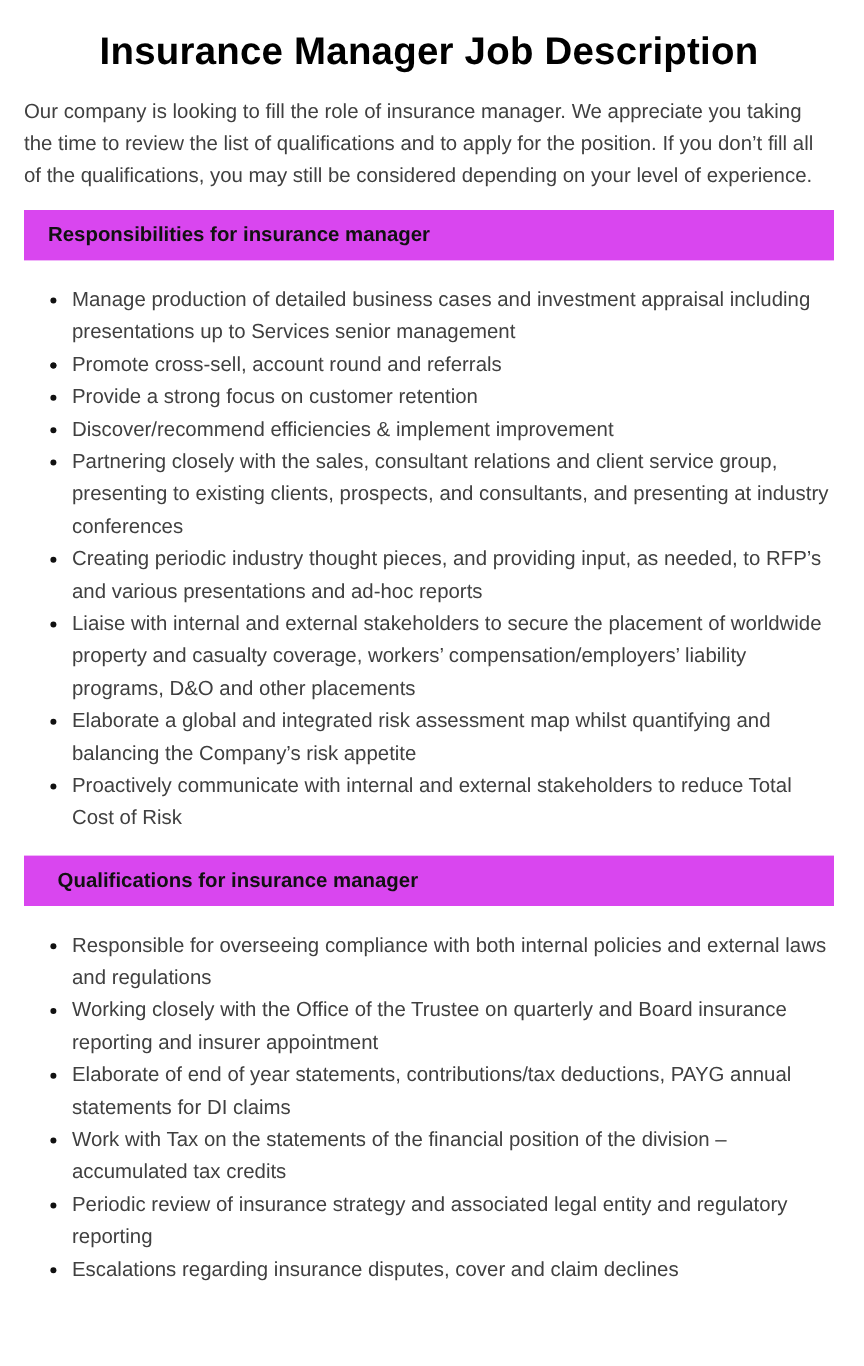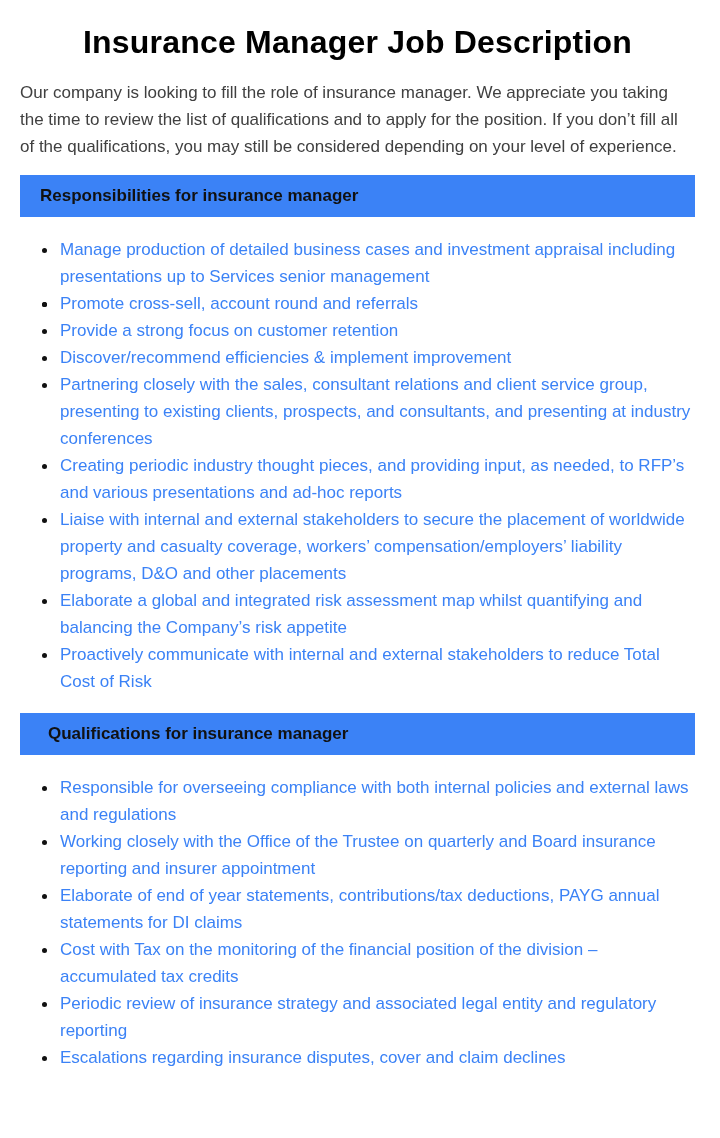--- a/index.html
+++ b/index.html
@@ -24,41 +24,41 @@
     }
     .intro {
       margin: 15px 0 0 0;
       font-size: 17px;
       line-height: 27px;
       color: #404040;
     }
     .section-header {
       margin-top: 15px;
       height: 42px;
-      background: #3b82f6;
+      background: #d946ef;
       display: flex;
       align-items: center;
       padding-left: 20px;
       box-sizing: border-box;
       font-size: 17px;
       font-weight: bold;
       color: #111111;
     }
     .section-header.second { margin-top: 18px; padding-left: 28px; }
     .bullet-list {
       list-style: none;
       margin: 19px 0 0 0;
       padding: 0;
     }
     .bullet-list li {
       position: relative;
       padding-left: 40px;
       font-size: 17px;
       line-height: 27px;
-      color: #3b82f6;
+      color: #404040;
     }
     .bullet-list li .bullet {
       position: absolute;
       left: 22px;
       top: 12px;
       width: 5px;
       height: 5px;
       border-radius: 50%;
       background: #111111;
     }
@@ -82,17 +82,17 @@
     <li><span class="bullet"></span><span>Liaise with internal and external stakeholders to secure the placement of worldwide property and casualty coverage, workers’ compensation/employers’ liability programs, D&amp;O and other placements</span></li>
     <li><span class="bullet"></span><span>Elaborate a global and integrated risk assessment map whilst quantifying and balancing the Company’s risk appetite</span></li>
     <li><span class="bullet"></span><span>Proactively communicate with internal and external stakeholders to reduce Total Cost of Risk</span></li>
   </ul>
 
   <div class="section-header second">Qualifications for insurance manager</div>
   <ul class="bullet-list">
     <li><span class="bullet"></span><span>Responsible for overseeing compliance with both internal policies and external laws and regulations</span></li>
     <li><span class="bullet"></span><span>Working closely with the Office of the Trustee on quarterly and Board insurance reporting and insurer appointment</span></li>
     <li><span class="bullet"></span><span>Elaborate of end of year statements, contributions/tax deductions, PAYG annual statements for DI claims</span></li>
-    <li><span class="bullet"></span><span>Cost with Tax on the monitoring of the financial position of the division – accumulated tax credits</span></li>
+    <li><span class="bullet"></span><span>Work with Tax on the statements of the financial position of the division – accumulated tax credits</span></li>
     <li><span class="bullet"></span><span>Periodic review of insurance strategy and associated legal entity and regulatory reporting</span></li>
     <li><span class="bullet"></span><span>Escalations regarding insurance disputes, cover and claim declines</span></li>
   </ul>
 </div>
 
 </body></html>

